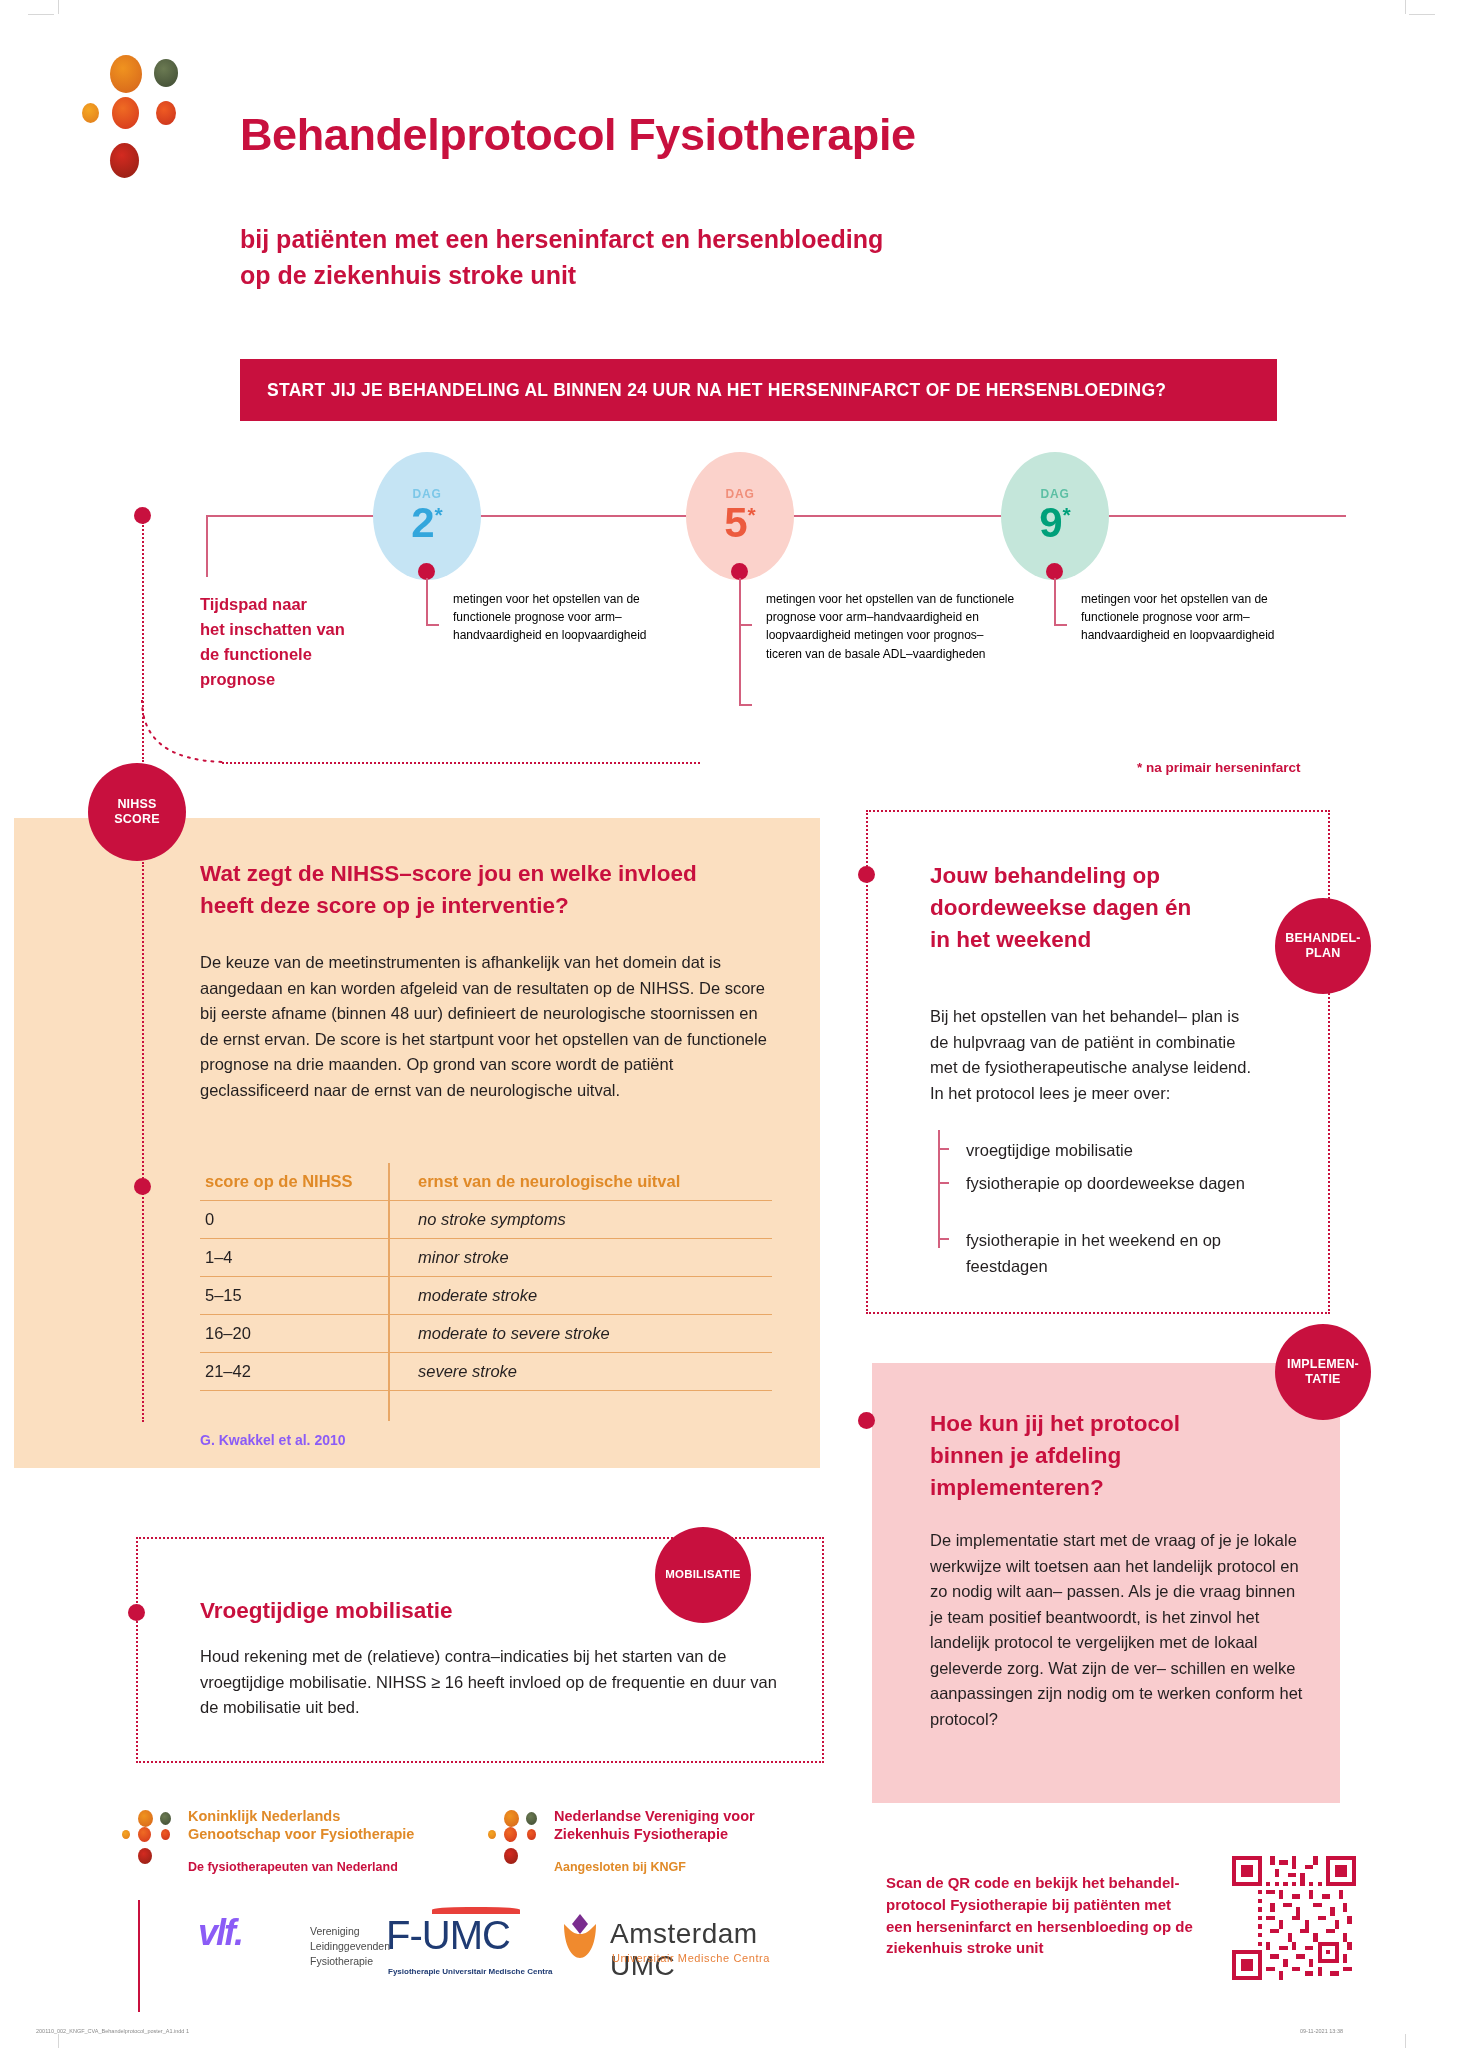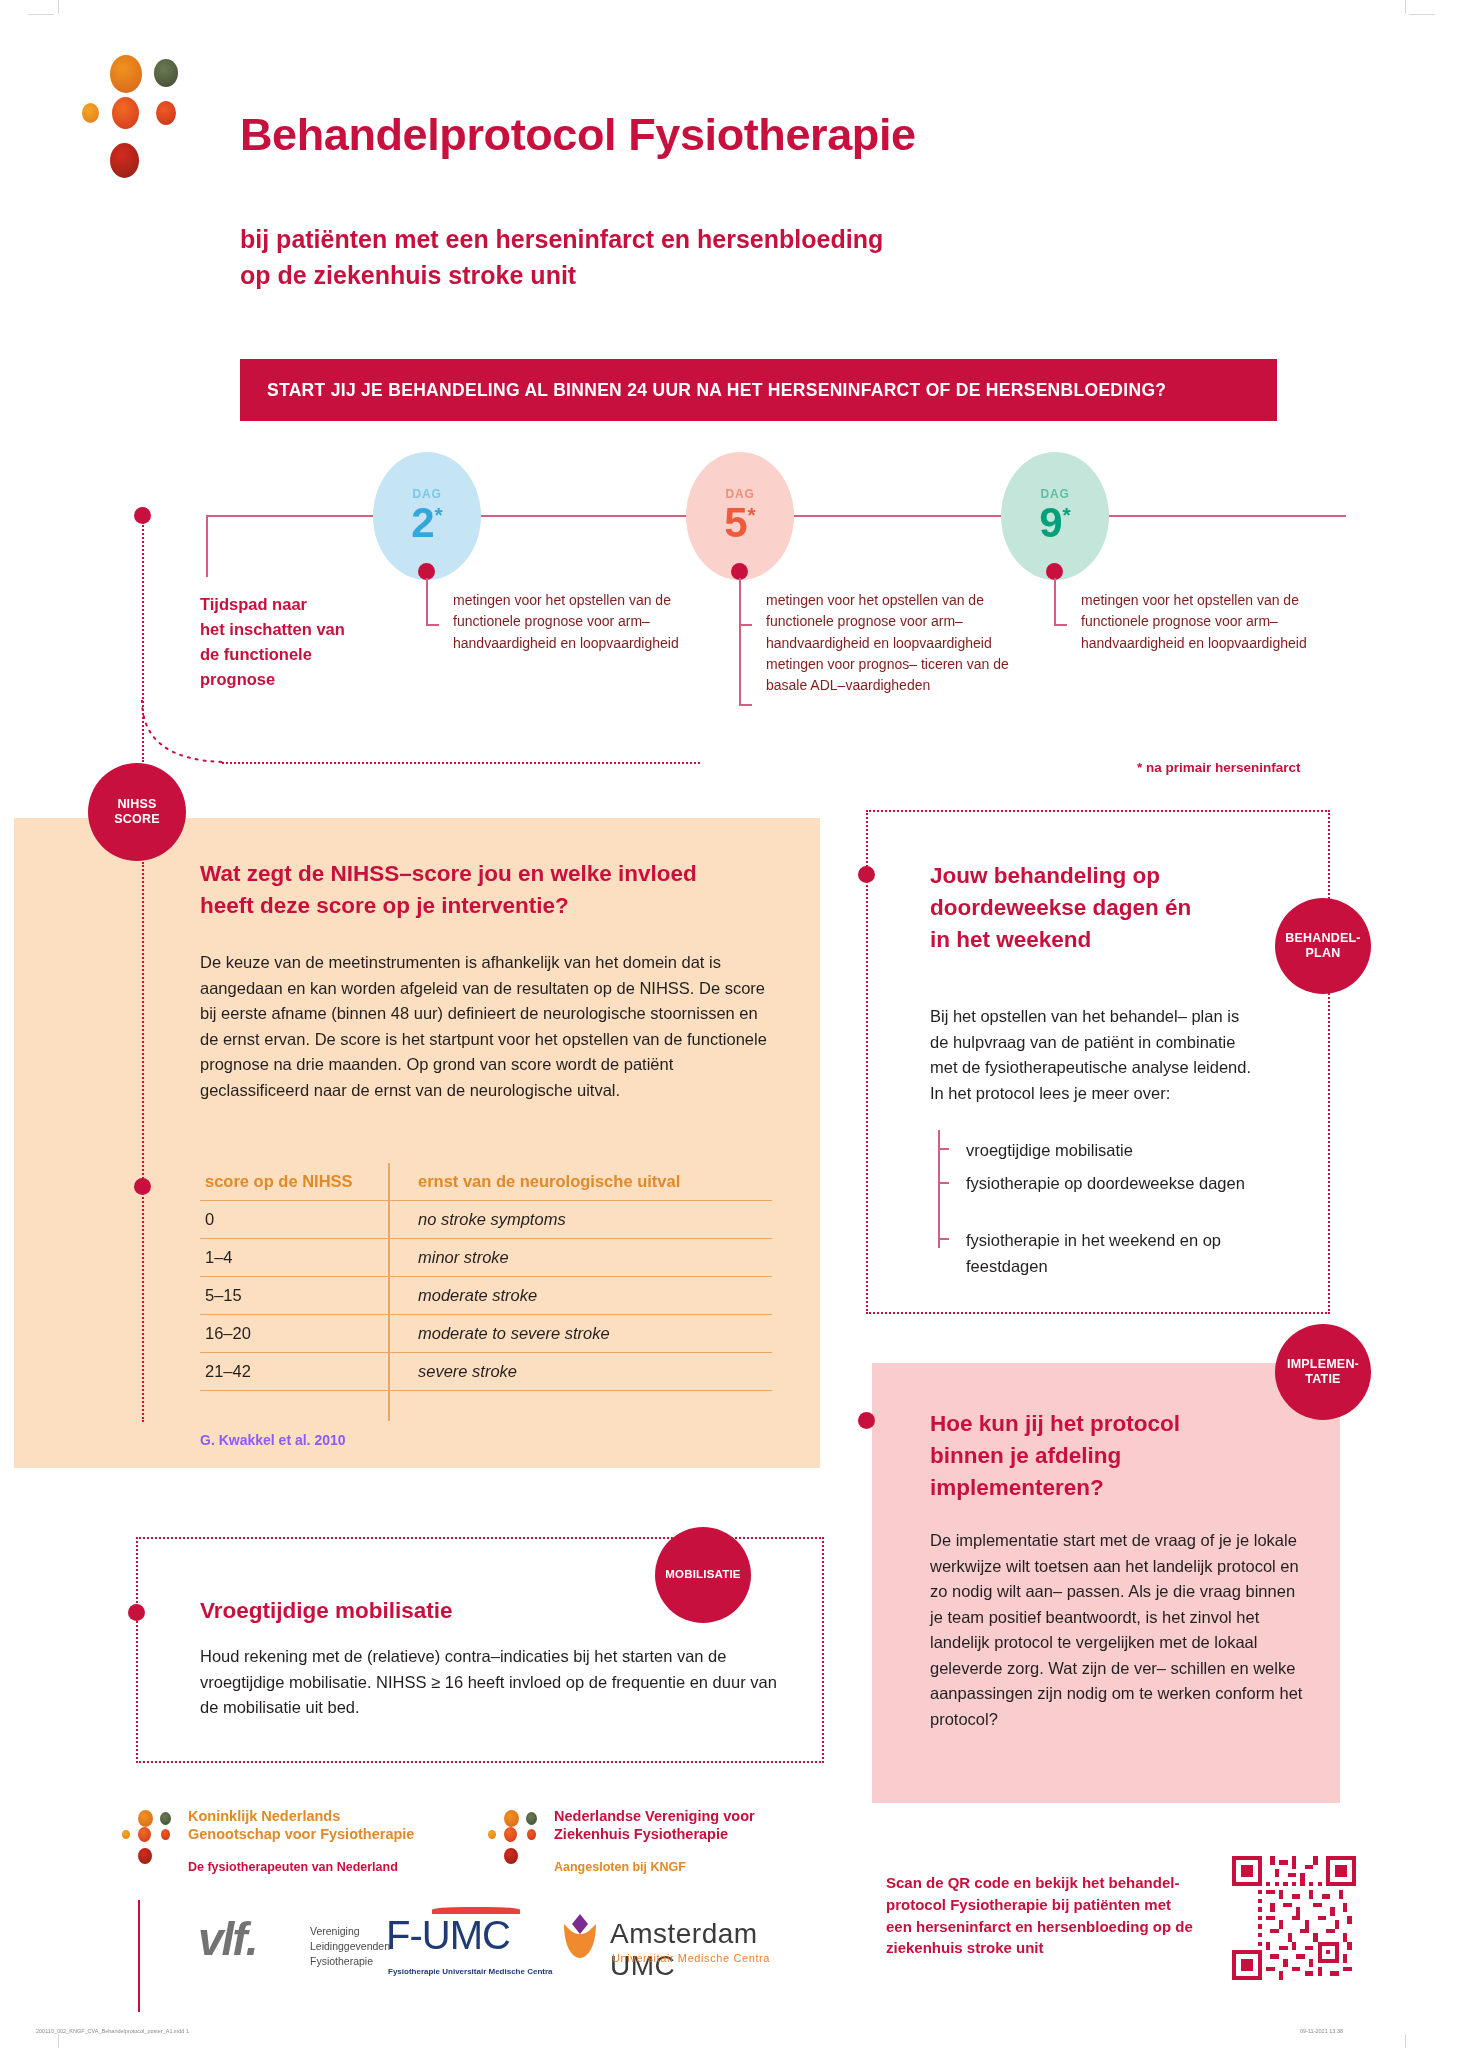--- a/index.html
+++ b/index.html
@@ -47,21 +47,21 @@
     display:flex;flex-direction:column;align-items:center;justify-content:center;
   }
   .tl-ellipse .dag{font-size:12px;font-weight:bold;letter-spacing:0.8px;line-height:1;}
   .tl-ellipse .num{font-size:42px;font-weight:bold;line-height:1;margin-top:2px;}
   .tl-ellipse .num sup{font-size:21px;}
 
   .tl-label{
     position:absolute;font-size:16.5px;font-weight:bold;color:#c8103e;line-height:1.52;
   }
   .tl-text{
-    position:absolute;font-size:14px;color:#7f1d1d;line-height:1.52;
+    position:absolute;font-size:12px;color:#000000;line-height:1.52;
   }
   .elbow{position:absolute;}
   .elbow .v{position:absolute;left:0;top:0;width:2px;background:#d3607e;}
   .elbow .h{position:absolute;left:0;width:13px;height:2px;background:#d3607e;}
 
   .footnote-star{
     position:absolute;font-size:13.5px;font-weight:bold;color:#c8103e;
   }
 
   
@@ -104,21 +104,21 @@
   
   .flogo{position:absolute;}
   .flogo .ld{position:absolute;border-radius:50%;}
   .flogo .l1{font-size:14.5px;font-weight:bold;color:#e08a28;line-height:1.22;white-space:nowrap;}
   .flogo .l2{font-size:12.5px;font-weight:bold;color:#c8103e;white-space:nowrap;}
   .flogo .l2o{font-size:12.5px;font-weight:bold;color:#e08a28;white-space:nowrap;}
 
   .vdivider{position:absolute;width:2px;background:#c8103e;}
 
   .vlf{position:absolute;}
-  .vlf .w{font-size:46px;font-weight:bold;color:#737373;font-style:italic;letter-spacing:-2px;}
+  .vlf .w{font-size:36px;font-weight:bold;color:#8b5cf6;font-style:italic;letter-spacing:-2px;}
   .vlf .sub{position:absolute;font-size:10.5px;color:#4a4a4a;line-height:1.45;}
 
   .fumc{position:absolute;}
   .fumc .w{font-size:40px;color:#1f3b73;letter-spacing:-1px;}
   .fumc .bar{position:absolute;height:7px;background:#e8403a;}
   .fumc .sub{position:absolute;font-size:8px;color:#1f3b73;font-weight:bold;white-space:nowrap;}
 
   .aumc{position:absolute;}
   .aumc .w{font-size:28px;color:#3b3b3b;letter-spacing:0.5px;}
   .aumc .sub{position:absolute;font-size:11px;color:#e8803a;letter-spacing:0.6px;white-space:nowrap;}

